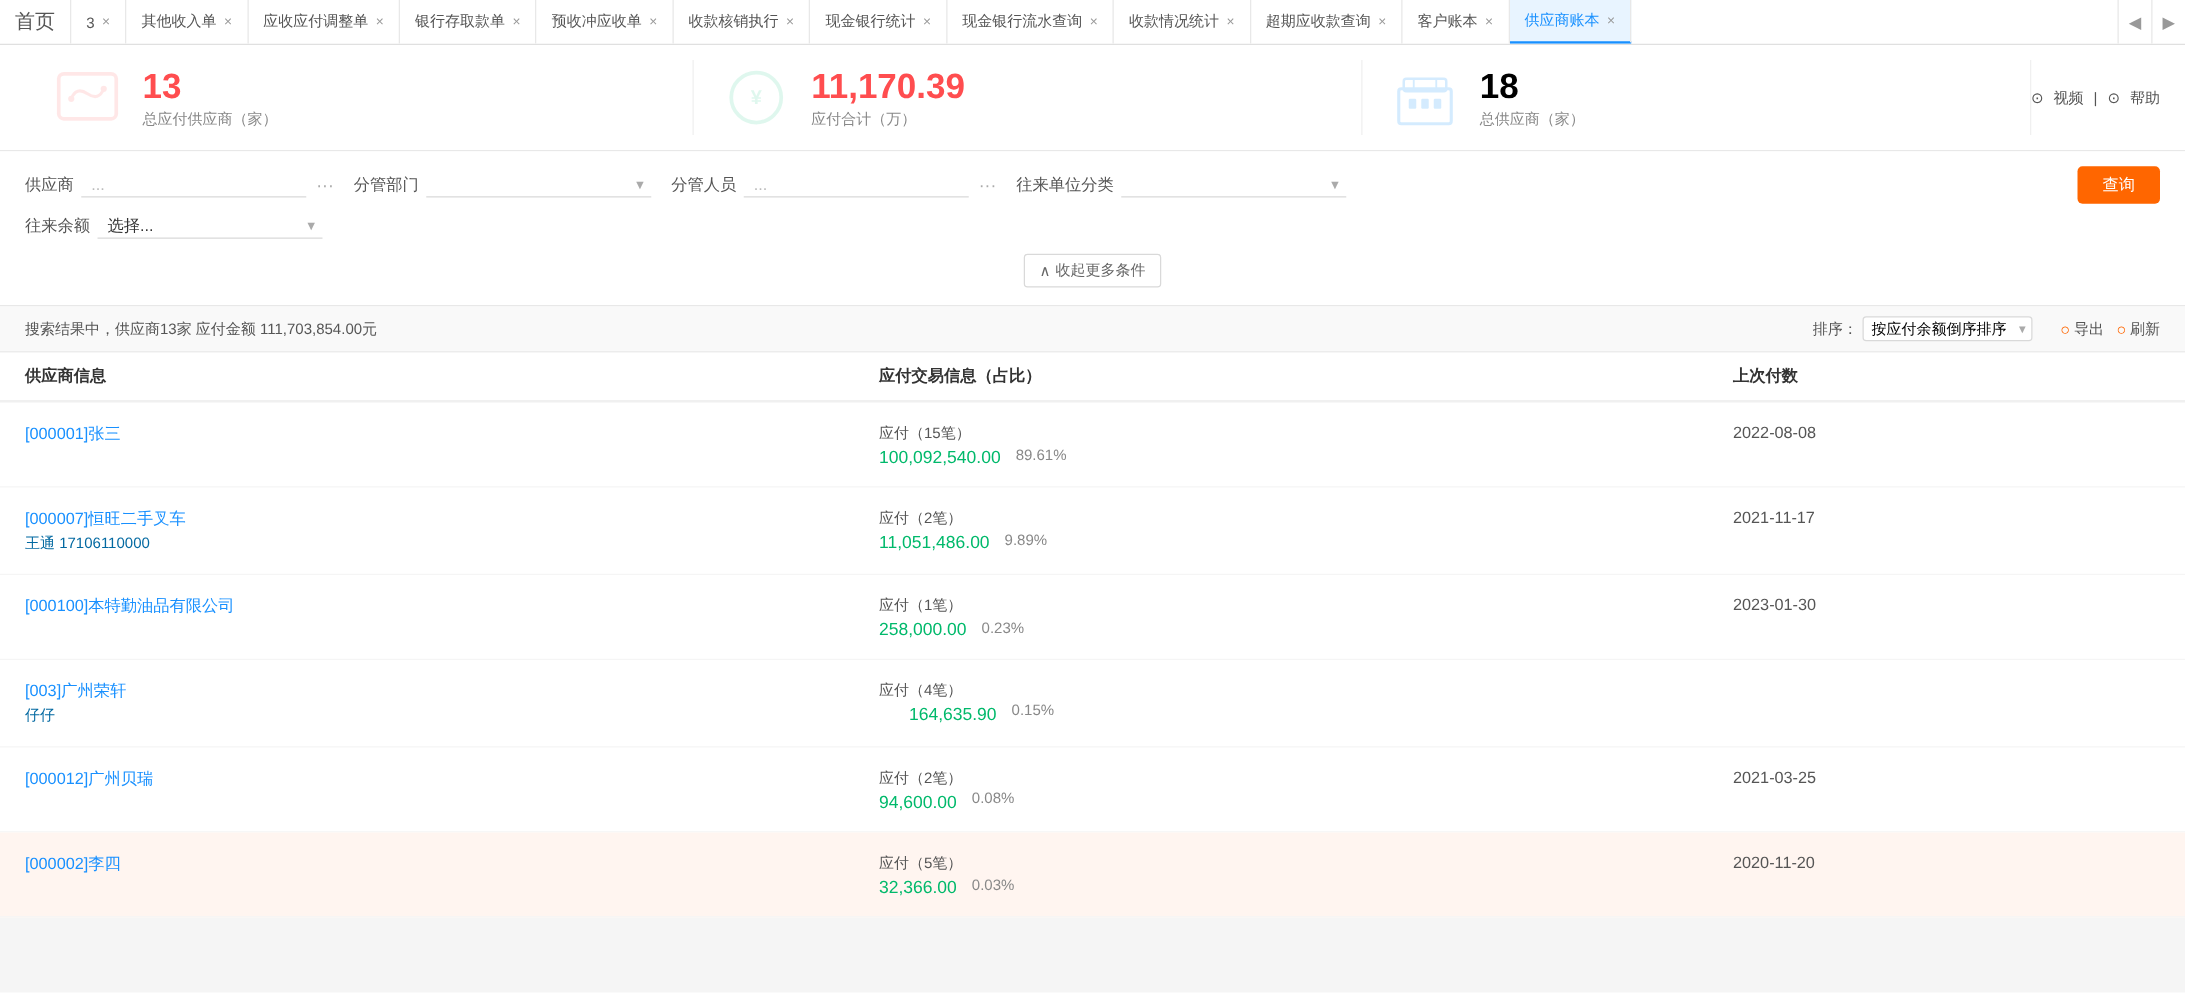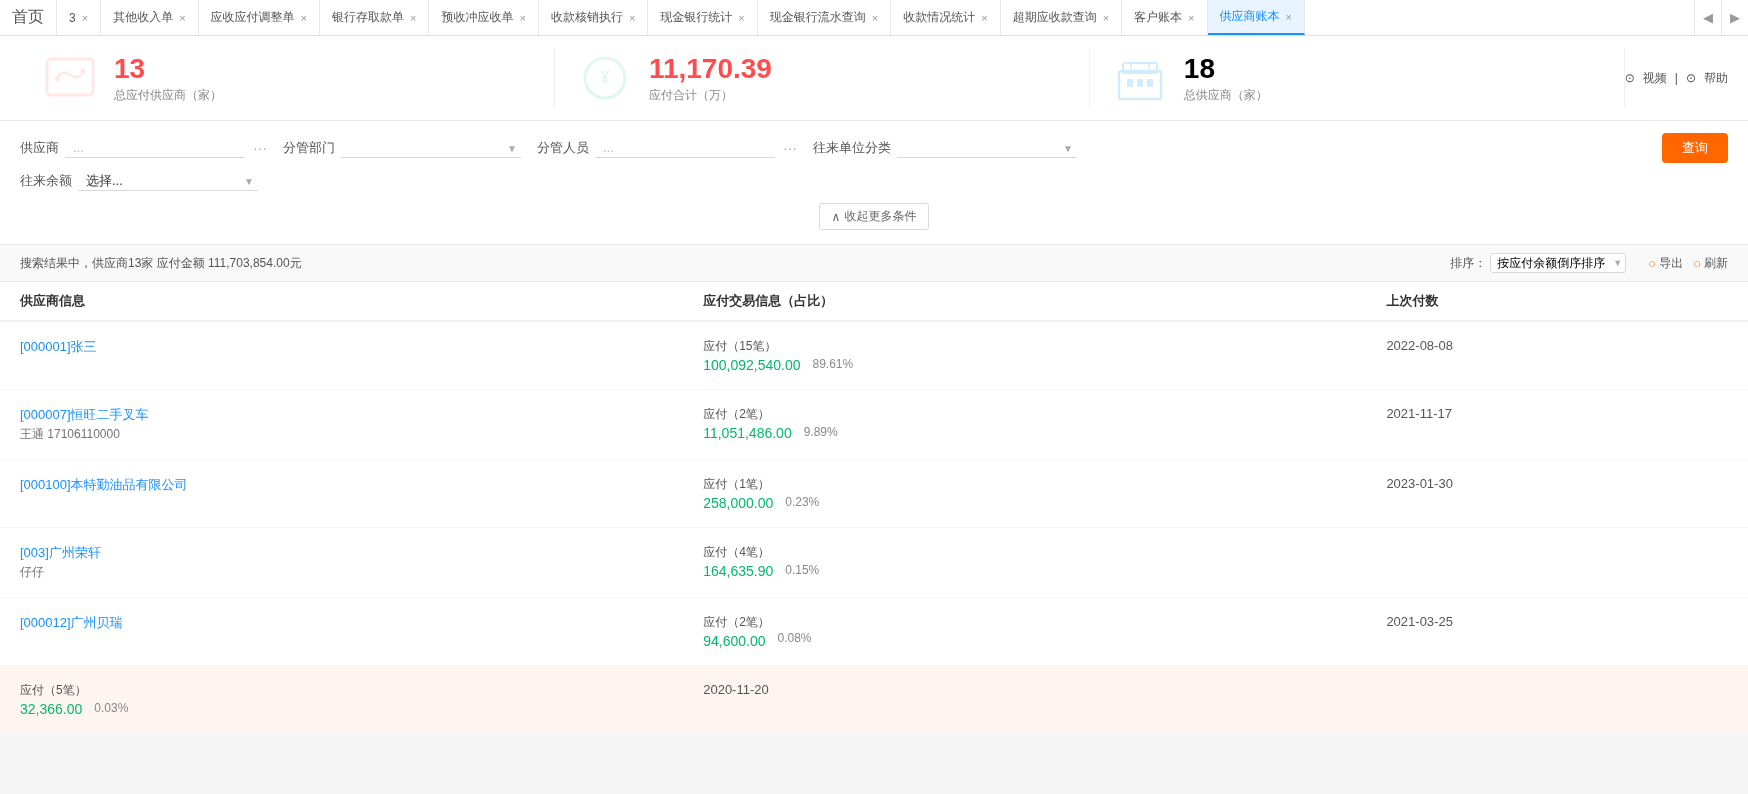--- a/index.html
+++ b/index.html
@@ -101,21 +101,21 @@
       padding: 10px 20px; border-bottom: 2px solid #f0f0f0;
       font-weight: bold; font-size: 13px; color: #333; background: #fff;
     }
     .table-row {
       display: grid; grid-template-columns: 2fr 2fr 1fr;
       padding: 16px 20px; border-bottom: 1px solid #f5f5f5;
       align-items: start; cursor: pointer;
     }
     .table-row.highlighted { background: #fff5f0; }
     .supplier-link { color: #1890ff; text-decoration: none; font-size: 13px; cursor: pointer; }
-    .supplier-sub { font-size: 12px; color: #737373; margin-top: 2px; }
+    .supplier-sub { font-size: 12px; color: #0369a1; margin-top: 2px; }
     .tx-label { font-size: 12px; color: #555; }
     .tx-amount { color: #00b96b; font-size: 14px; font-weight: 500; margin-top: 2px; }
     .tx-percent { color: #888; font-size: 12px; margin-left: 12px; }
     .last-pay { font-size: 13px; color: #555; }
 
     
     ::-webkit-scrollbar { width: 6px; height: 6px; }
     ::-webkit-scrollbar-thumb { background: #ccc; border-radius: 3px; }
 
     .page-wrapper { height: 794px; display: flex; flex-direction: column; overflow: hidden; }
@@ -346,39 +346,40 @@
                 <span class="tx-amount">258,000.00</span>
                 <span class="tx-percent">0.23%</span>
               </div>
             </div>
             <div class="last-pay">2023-01-30</div>
           </div>
           <div class="table-row">
             <div><a class="supplier-link" href="#">[003]广州荣轩</a><div class="supplier-sub">仔仔</div></div>
             <div>
               <div class="tx-label">应付（4笔）</div>
-              <div style="display: flex; align-items: center;">
+              <div style="display: flex;  margin-left: 24px;">
                 <span class="tx-amount">164,635.90</span>
                 <span class="tx-percent">0.15%</span>
               </div>
             </div>
             <div class="last-pay"></div>
           </div>
           <div class="table-row">
             <div><a class="supplier-link" href="#">[000012]广州贝瑞</a></div>
             <div>
               <div class="tx-label">应付（2笔）</div>
               <div style="display: flex; align-items: flex-start;">
                 <span class="tx-amount">94,600.00</span>
                 <span class="tx-percent">0.08%</span>
               </div>
             </div>
             <div class="last-pay">2021-03-25</div>
           </div>
           <div class="table-row highlighted">
+            <div><a class="supplier-link" href="#">[000002]李四</a></div>
             <div>
               <div class="tx-label">应付（5笔）</div>
               <div style="display: flex; align-items: center;">
                 <span class="tx-amount">32,366.00</span>
                 <span class="tx-percent">0.03%</span>
               </div>
             </div>
             <div class="last-pay">2020-11-20</div>
           </div>
         </div>

